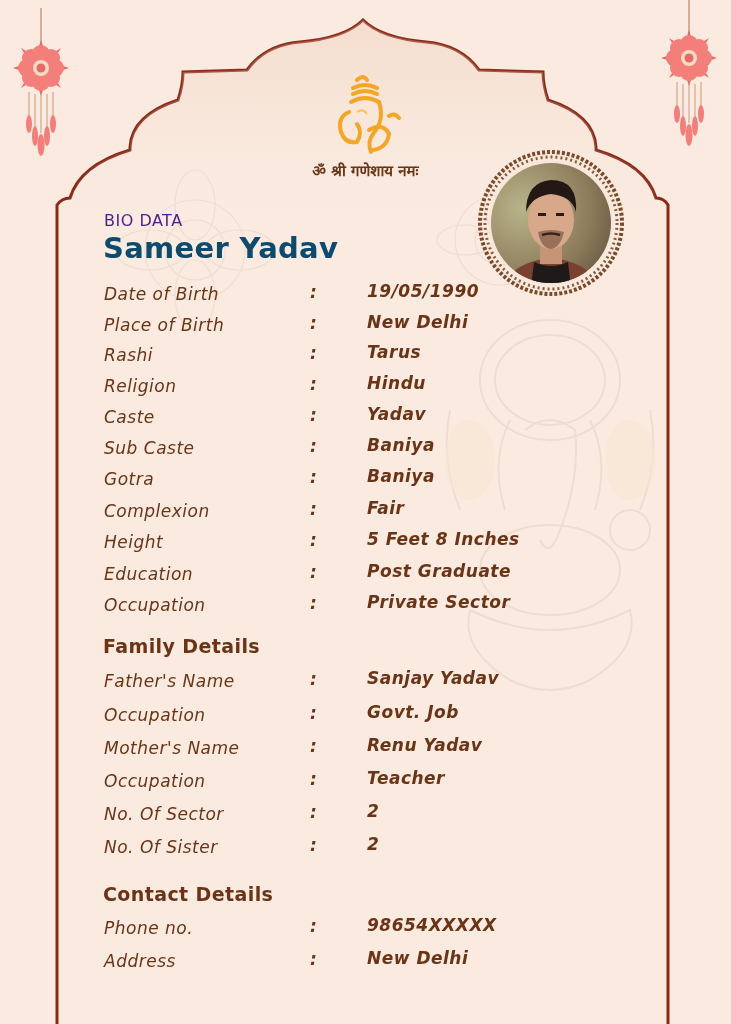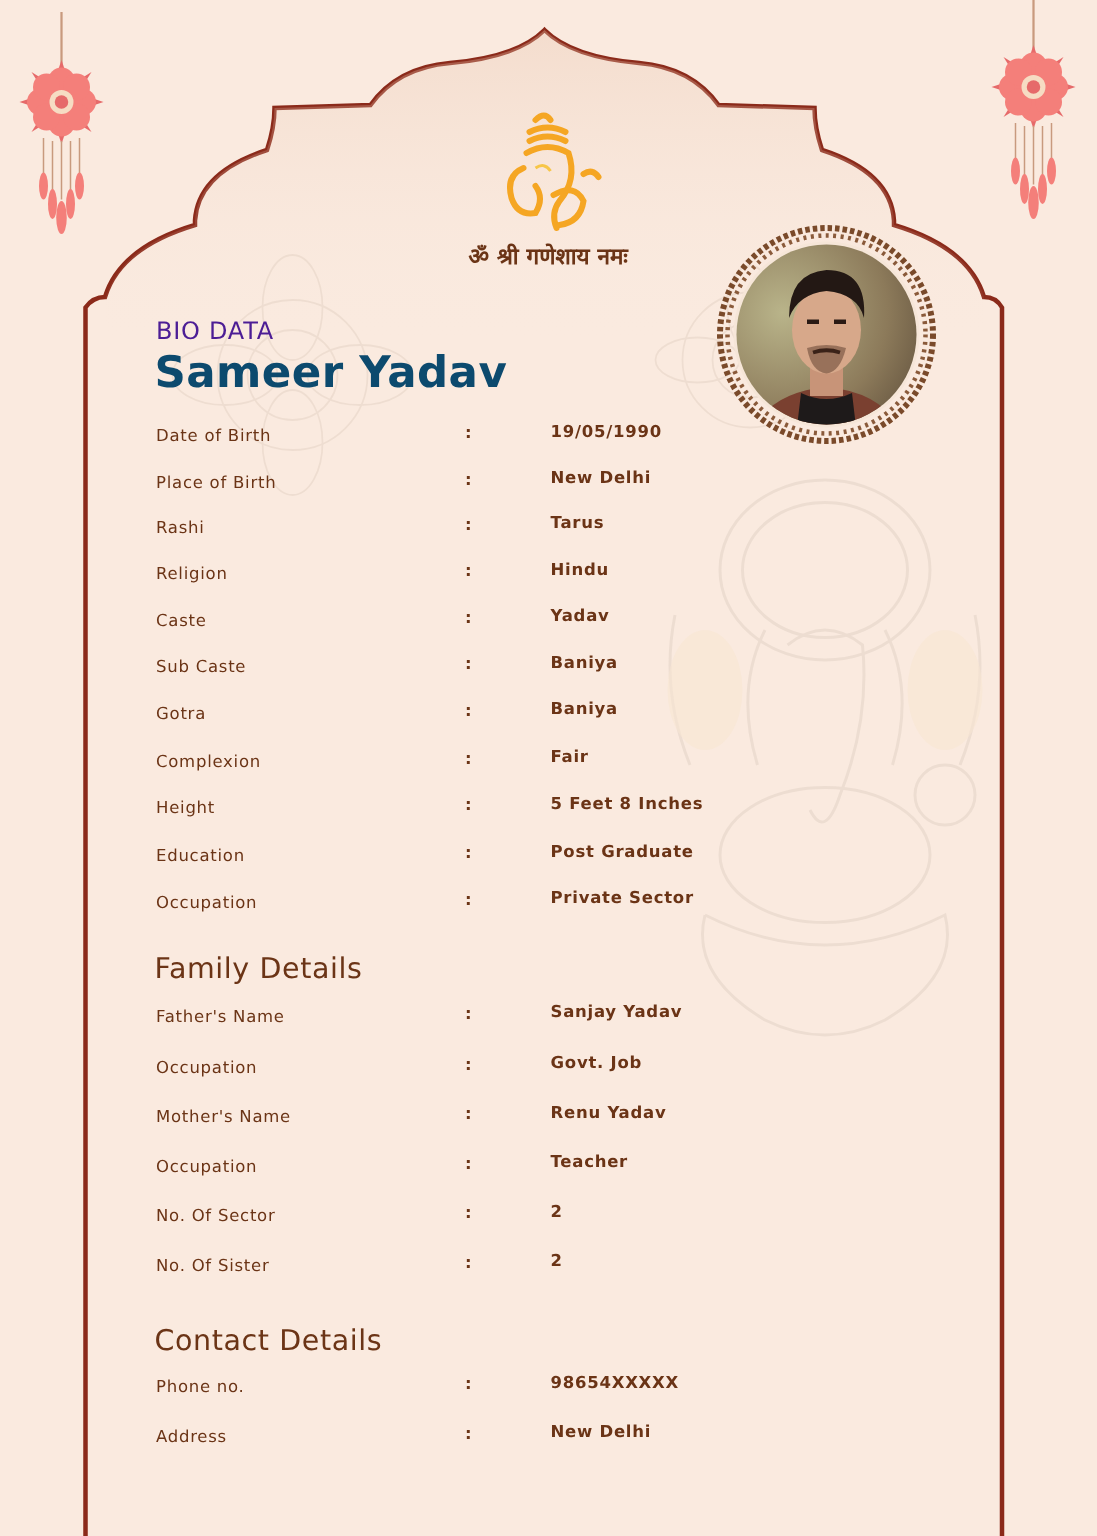--- a/index.html
+++ b/index.html
@@ -5,25 +5,25 @@
   html, body { margin:0; padding:0; }
   body { width:731px; height:1024px; overflow:hidden; background:#f9e9dd; position:relative; font-family:"DejaVu Sans", sans-serif; color:#6b3416; }
   .page { position:absolute; left:0; top:0; width:731px; height:1024px; background:#faeadf; }
   svg.frame { position:absolute; left:0; top:0; }
   .hanging { position:absolute; top:0; }
   .ganesh-logo { position:absolute; left:327px; top:72px; width:76px; height:90px; }
   .mantra { position:absolute; left:0; width:731px; top:160px; text-align:center; font-family:"DejaVu Sans", sans-serif; font-weight:bold; font-size:15px; color:#6b3416; }
   .photo-wrap { position:absolute; left:478px; top:150px; width:146px; height:146px; }
   .bio-label { position:absolute; left:104px; top:211px; font-size:16px; letter-spacing:0.5px; color:#4c1d95; }
   .name { position:absolute; left:103px; top:231px; font-size:29px; font-weight:bold; color:#0c4a6e; letter-spacing:0.3px; }
-  .row { position:absolute; left:104px; width:420px; height:24px; font-size:11px; }
+  .row { position:absolute; left:104px; width:420px; height:24px; font-size:17px;font-style:italic; }
   .row .lbl { position:absolute; left:0; top:0; color:#6b3416; letter-spacing:0.5px; }
   .row .colon { position:absolute; left:206px; top:-2px; font-weight:bold; }
   .row .val { position:absolute; left:223px; top:-3px; font-weight:bold; letter-spacing:0.5px; color:#6b3416;margin-left:40px; }
-  .section { position:absolute; left:103px; font-size:19px; font-weight:normal; letter-spacing:0.4px; color:#6b3416; }
+  .section { position:absolute; left:103px; font-size:19px; font-weight:bold; letter-spacing:0.4px; color:#6b3416; }
   .watermark { position:absolute; opacity:0.55; }
 </style>
 </head>
 <body>
 
 <div class="page">
 
   <svg class="frame" width="731" height="1024">
     <defs>
       <linearGradient id="archShade" x1="0" y1="0" x2="0" y2="1">

